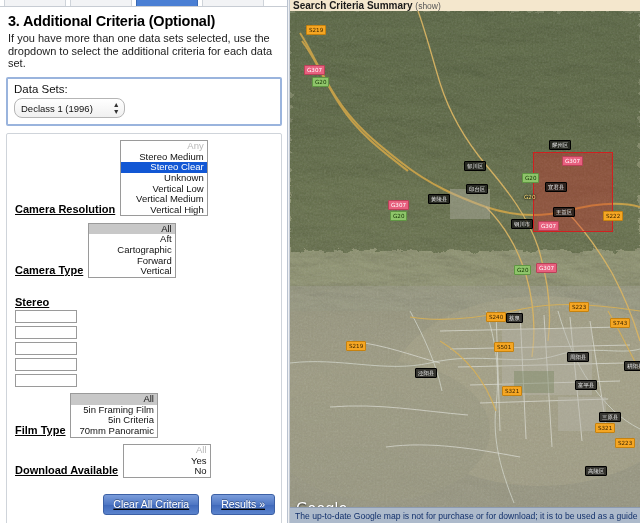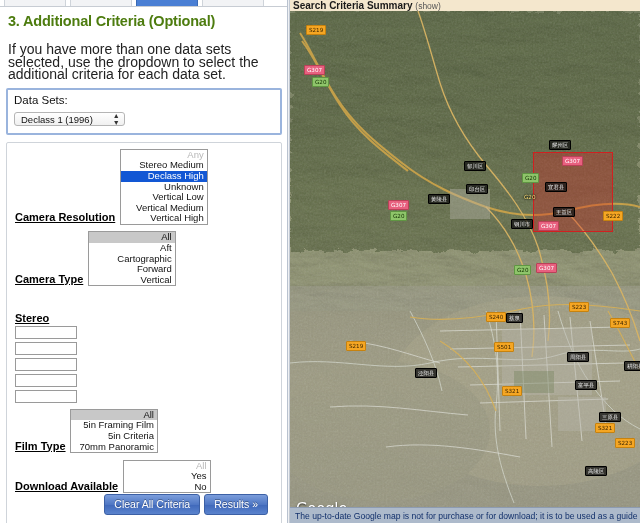--- a/index.html
+++ b/index.html
@@ -34,26 +34,26 @@
   .tabstrip .tab.t1 { left: 4px;  width: 62px; }
   .tabstrip .tab.t2 { left: 70px; width: 62px; }
   .tabstrip .tab.t3 { left: 136px; width: 62px; background: #4a7fd4; border-color:#3a6ab5; }
   .tabstrip .tab.t4 { left: 202px; width: 62px; }
 
   .panel-body { padding: 4px 6px 0 6px; }
 
   h1.step-title {
     font-size: 14.5px;
     font-weight: bold;
-    color: #4d7c0f;
-    margin: 2px 0 14px 2px;
+    color: #000000;
+    margin: 2px 0 3px 2px;
     letter-spacing: -0.2px;
   }
   p.step-desc {
-    font-size: 14px;
+    font-size: 11px;
     line-height: 12.6px;
     color: #222;
     margin: 0 0 7px 2px;
     width: 272px;
   }
 
   .box {
     border: 1px solid #cfd4da;
     background: #ffffff;
     border-radius: 2px;
@@ -63,37 +63,37 @@
   }
   .box.focus { border: 2px solid #9ab4dd; padding: 4px 6px 6px 6px; }
 
   .ds-label {
     font-size: 11.5px; color: #111; font-weight: normal;
     margin-bottom: 3px;
   }
   .mac-select {
     display: inline-flex; align-items: center;
     border: 1px solid #b5b5b5;
-    border-radius: 3px;
+    border-radius: 8px;
     background: linear-gradient(to bottom,#ffffff 0%, #f0f0f0 100%);
-    height: 14px; padding: 0 4px 0 6px;
+    height: 20px; padding: 0 4px 0 6px;
     font-size: 9.5px; color: #111;
     gap: 20px;
   }
   .mac-select .arrows {
     font-size: 7px; line-height: 7px; color: #333;
     display: flex; flex-direction: column; align-items: center;
   }
 
   .criteria-box { border: 1px solid #cfd4da; background: #fff; width: 276px;
                   height: 423px; padding: 6px 8px; border-radius:2px; overflow:hidden; }
 
   .field-label {
     font-size: 11px; font-weight: bold; color: #000;
-    text-decoration: underline; margin: 19px 0 2px 0;
+    text-decoration: underline; margin: 12px 0 2px 0;
     display: inline-block;
   }
   .field-group { margin-bottom: 6px; }
 
   ul.listbox {
     list-style: none; margin: 0; padding: 0;
     border: 1px solid #9a9a9a;
     background: #ffffff;
     display: inline-block;
     min-width: 88px;
@@ -110,22 +110,22 @@
 
   .frame-inputs { display: flex; flex-direction: column; gap: 3px; }
   .frame-inputs input {
     width: 62px; height: 13px;
     border: 1px solid #9a9a9a; background: #fff;
     font-size: 9px; padding: 0 2px;
     font-family: "Liberation Sans", sans-serif;
   }
 
   .btn-row {
-    position: absolute; right: 19px; bottom: 8px;
-    display: flex; gap: 4px;
+    position: absolute; right: 12px; bottom: 8px;
+    display: flex; gap: 12px; text-decoration: underline;
   }
   .btn {
     background: linear-gradient(to bottom, #7b9ddb 0%, #4f77c4 50%, #3f68ba 51%, #5a83cd 100%);
     border: 1px solid #3c60a5;
     border-radius: 3px;
     color: #ffffff;
     font-size: 10.5px;
     padding: 3px 9px 4px 9px;
     text-shadow: 0 -1px 0 rgba(0,0,0,0.35);
     cursor: pointer;
@@ -254,21 +254,21 @@
         </div>
       </div>
 
       <div class="criteria-box">
 
         <div class="field-group">
           <div class="field-label">Camera Resolution</div>
           <ul class="listbox">
             <li class="dim">Any</li>
             <li>Stereo Medium</li>
-            <li class="sel">Declass High</li>
+            <li class="sel">Stereo Clear</li>
             <li>Unknown</li>
             <li>Vertical Low</li>
             <li>Vertical Medium</li>
             <li>Vertical High</li>
           </ul>
         </div>
 
         <div class="field-group">
           <div class="field-label">Camera Type</div>
           <ul class="listbox">

